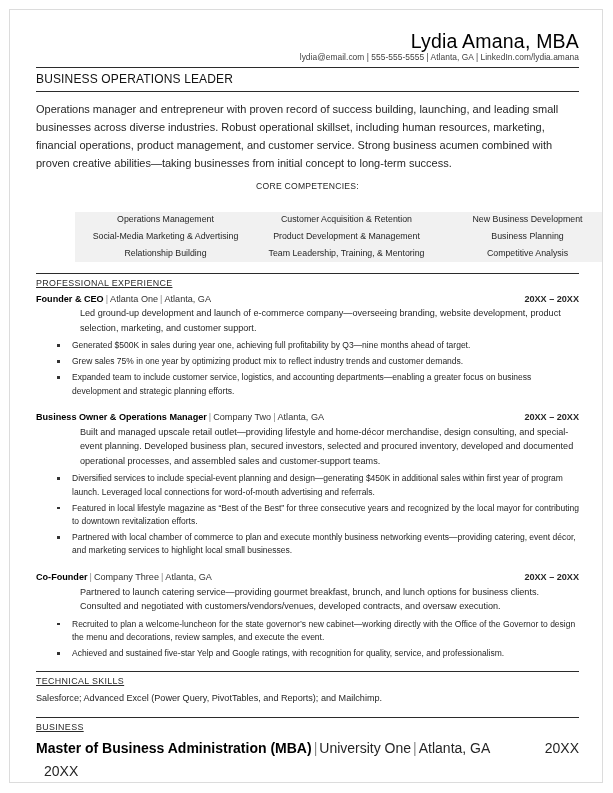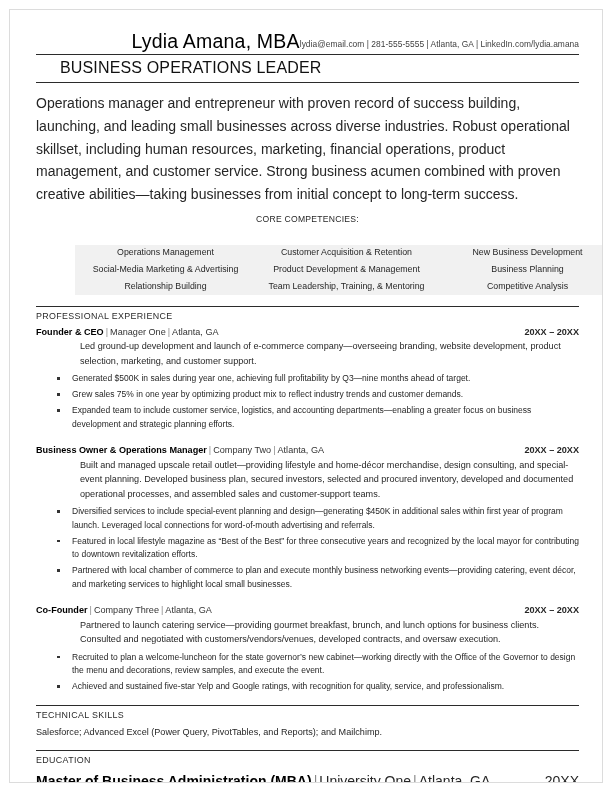--- a/index.html
+++ b/index.html
@@ -30,22 +30,23 @@
     position: absolute;
     left: 26px;
     top: 21px;
     width: 543px;
   }
 
   
   .header-row {
     display: flex;
     align-items: flex-end;
-    justify-content: flex-end;
+    justify-content: space-between;
     padding-bottom: 2px;
+    flex-direction: column;
   }
   .name {
     font-size: 19.5px;
     font-weight: 400;
     letter-spacing: 0.2px;
     color: #000000;
     line-height: 1.1;
     white-space: nowrap;
   }
   .contact {
@@ -54,34 +55,33 @@
     letter-spacing: 0.05px;
     padding-bottom: 3px;
     white-space: nowrap;
   }
   .rule-dark {
     border-top: 1.2px solid #2b2b2b;
     margin: 0;
     height: 0;
   }
   .tagline {
-    font-size: 16px;
+    font-size: 12px;
     letter-spacing: 0.15px;
     color: #111111;
     padding: 4px 0 2px 0;
-    margin-left: 24px;
   }
   .rule-tagline {
     border-top: 1.2px solid #2b2b2b;
     margin-top: 3px;
   }
 
   
   .summary {
-    font-size: 14px;
+    font-size: 11px;
     line-height: 1.62;
     color: #262626;
     padding-top: 9px;
     text-align: left;
   }
 
   
   .cc-title {
     text-align: center;
     font-size: 8.6px;
@@ -109,20 +109,21 @@
     margin-top: 11px;
   }
   .section-rule {
     border-top: 1.2px solid #2b2b2b;
   }
   .section-title {
     font-size: 8.9px;
     letter-spacing: 0.35px;
     color: #2a2a2a;
     padding: 4px 0 5px 0;
+    text-decoration: underline;
   }
 
   
   .job {
     margin-bottom: 2px;
   }
   .job + .job {
     margin-top: 13px;
   }
   .job-head {
@@ -211,21 +212,21 @@
   }
 </style>
 </head>
 <body>
 
 <div class="page">
   <div class="inner">
 
     <div class="header-row">
       <div class="name">Lydia Amana, MBA</div>
-      <div class="contact">lydia@email.com | 281-555-5555 | Atlanta, GA | LinkedIn.com/lydia.amana</div>
+      <div class="contact">lydia@email.com | 555-555-5555 | Atlanta, GA | LinkedIn.com/lydia.amana</div>
     </div>
     <div class="rule-dark"></div>
     <div class="tagline">BUSINESS OPERATIONS LEADER</div>
     <div class="rule-tagline"></div>
 
     <div class="summary">Operations manager and entrepreneur with proven record of success building, launching, and leading small businesses across diverse industries. Robust operational skillset, including human resources, marketing, financial operations, product management, and customer service. Strong business acumen combined with proven creative abilities—taking businesses from initial concept to long-term success.</div>
 
     <div class="cc-title">CORE COMPETENCIES:</div>
     <table class="cc-table">
       <tbody>
@@ -247,21 +248,21 @@
       </tbody>
     </table>
 
     <div class="section">
       <div class="section-rule"></div>
       <div class="section-title">PROFESSIONAL EXPERIENCE</div>
 
       <div class="job">
         <div class="job-head">
           <div class="job-title-line">
-            <span class="job-title">Founder &amp; CEO</span><span class="sep">|</span><span class="job-meta">Manager One</span><span class="sep">|</span><span class="job-meta">Atlanta, GA</span>
+            <span class="job-title">Founder &amp; CEO</span><span class="sep">|</span><span class="job-meta">Atlanta One</span><span class="sep">|</span><span class="job-meta">Atlanta, GA</span>
           </div>
           <div class="job-dates">20XX – 20XX</div>
         </div>
         <div class="job-desc">Led ground-up development and launch of e-commerce company—overseeing branding, website development, product selection, marketing, and customer support.</div>
         <ul class="bullets">
           <li>Generated $500K in sales during year one, achieving full profitability by Q3—nine months ahead of target.</li>
           <li>Grew sales 75% in one year by optimizing product mix to reflect industry trends and customer demands.</li>
           <li>Expanded team to include customer service, logistics, and accounting departments—enabling a greater focus on business development and strategic planning efforts.</li>
         </ul>
       </div>
@@ -297,21 +298,21 @@
     </div>
 
     <div class="section">
       <div class="section-rule"></div>
       <div class="section-title">TECHNICAL SKILLS</div>
       <div class="skills-text">Salesforce; Advanced Excel (Power Query, PivotTables, and Reports); and Mailchimp.</div>
     </div>
 
     <div class="section">
       <div class="section-rule"></div>
-      <div class="section-title">EDUCATION</div>
+      <div class="section-title">BUSINESS</div>
 
       <div class="edu-row">
         <div>
           <span class="edu-degree">Master of Business Administration (MBA)</span><span class="sep">|</span><span>University One</span><span class="sep">|</span><span>Atlanta, GA</span>
         </div>
         <div class="edu-year">20XX</div>
       </div>
 
       <div class="edu-row">
         <div class="edu-year">20XX</div>

